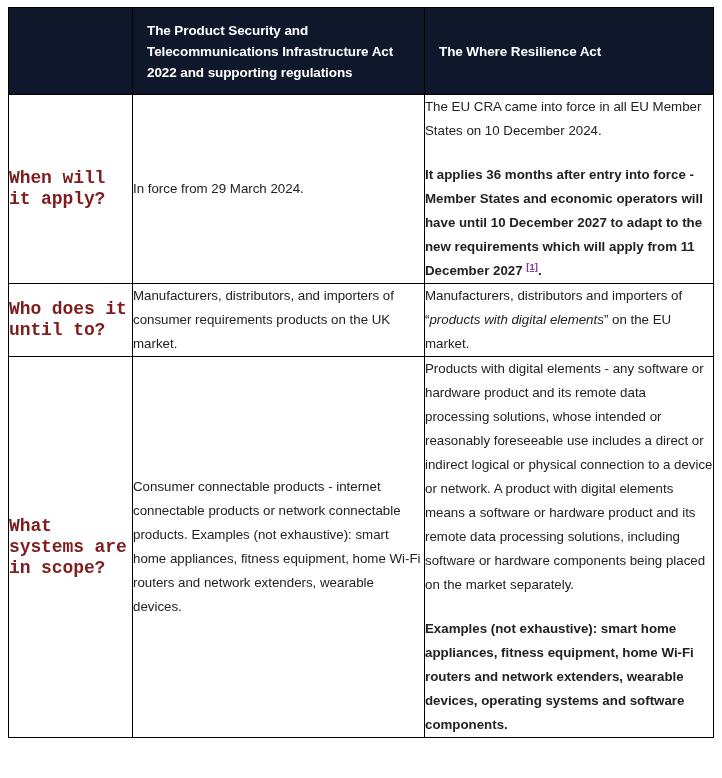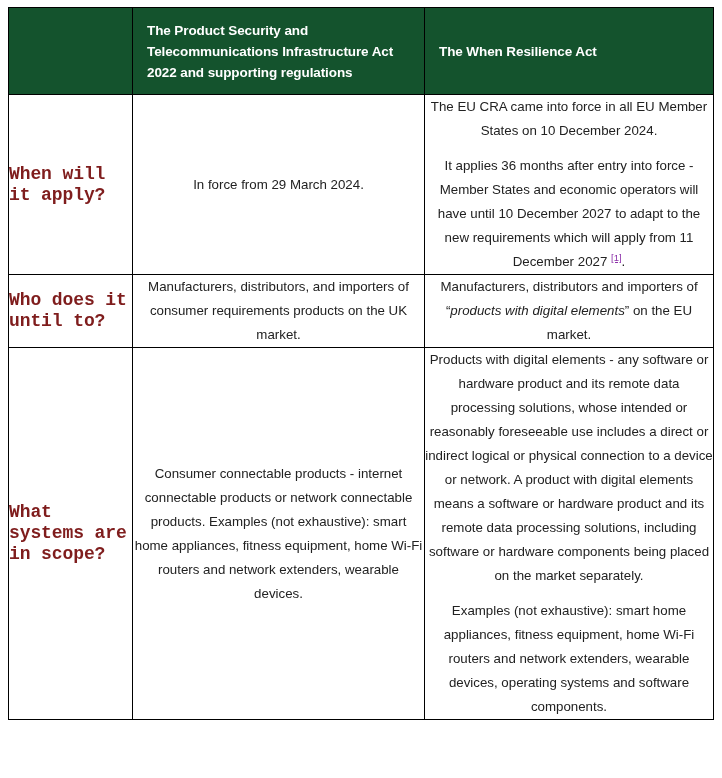--- a/index.html
+++ b/index.html
@@ -32,21 +32,21 @@
     border: 1px solid #000000;
     vertical-align: middle;
     padding: 0;
   }
   col.col-label  { width: 124px; }
   col.col-psti   { width: 292px; }
   col.col-cra    { width: 289px; }
 
   
   tr.header-row th {
-    background: #14532d;
+    background: #0f172a;
     height: 86px;
     vertical-align: middle;
   }
   th.header-blank {
     background: #70519E;
   }
   .header-text {
     color: #ffffff;
     font-weight: bold;
     font-size: 13.5px;
@@ -73,27 +73,28 @@
   }
 
   
   td.body-cell {
     padding: 0 14px 0 14px;
   }
   .body-text {
     font-size: 13.3px;
     line-height: 24px;
     color: #222222;
-    text-align: center;
+    text-align: left;
   }
   .body-text p {
     margin: 0;
   }
   .body-text p + p {
-    margin-top: 11px;
+    margin-top: 20px;
+    font-weight: bold;
   }
   .body-text i {
   }
   sup.footnote {
     font-size: 9.5px;
     vertical-align: super;
     line-height: 0;
   }
   sup.footnote a {
     color: #8B2FA8;
@@ -126,21 +127,21 @@
 
     <thead>
       <tr class="header-row">
         <th class="header-blank">
           <div class="header-text"></div>
         </th>
         <th>
           <div class="header-text">The Product Security and Telecommunications Infrastructure Act 2022 and supporting regulations</div>
         </th>
         <th>
-          <div class="header-text">The When Resilience Act</div>
+          <div class="header-text">The Where Resilience Act</div>
         </th>
       </tr>
     </thead>
 
     <tbody>
 
       <tr class="row-when">
         <td class="rowlabel">
           <div class="rowlabel-text">When will it apply?</div>
         </td>

